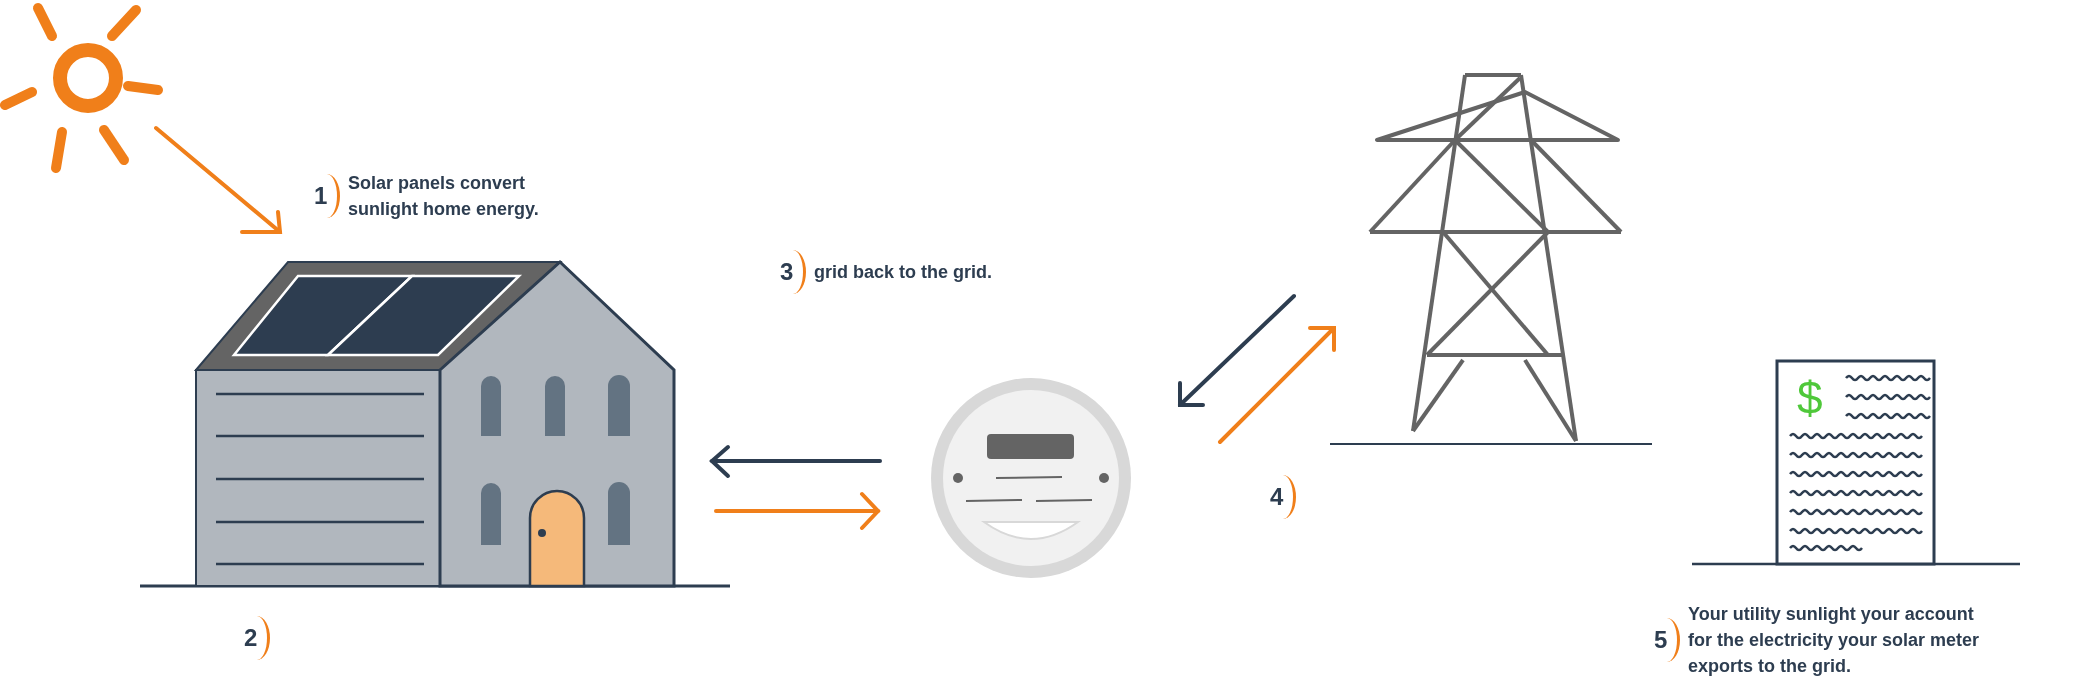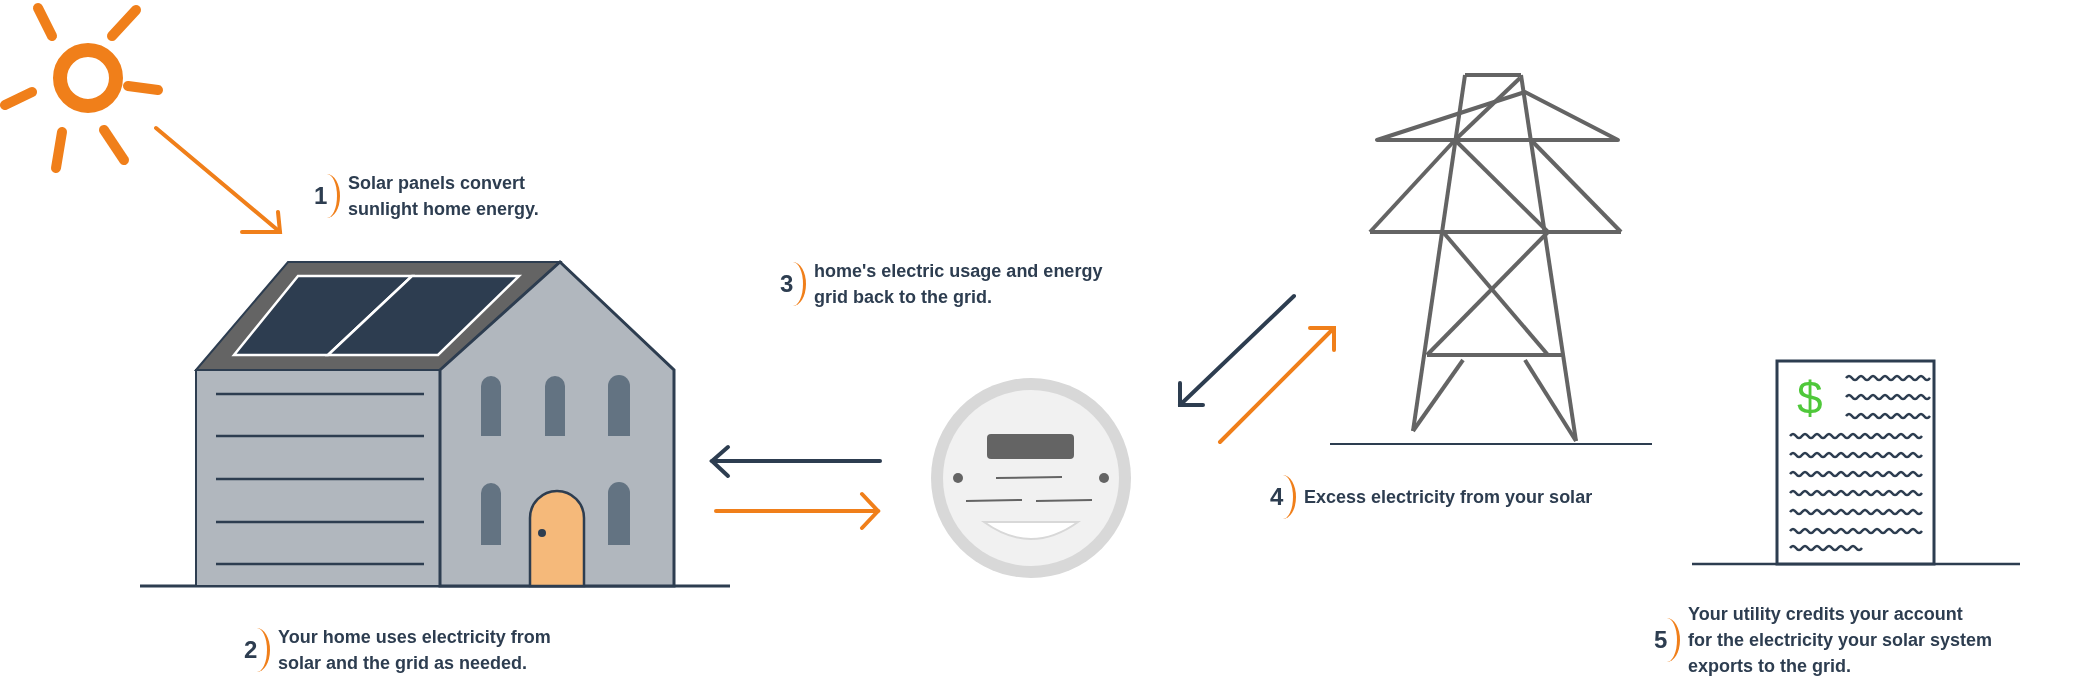--- a/index.html
+++ b/index.html
@@ -132,41 +132,35 @@
 <div class="step" style="left:310px; top:170px;">
   <div class="num"><div class="bracket"></div><span>1</span></div>
   <div class="text">
     <div>Solar panels convert</div>
     <div>sunlight home energy.</div>
   </div>
 </div>
 
 <div class="step" style="left:240px; top:624px;">
   <div class="num"><div class="bracket"></div><span>2</span></div>
-  <div class="text">
-    <div>Your home uses electricity from</div>
-    <div>solar and the grid as needed.</div>
-  </div>
 </div>
 
 <div class="step" style="left:776px; top:258px;">
   <div class="num"><div class="bracket"></div><span>3</span></div>
   <div class="text">
-    <div>home's electric usage and energy</div>
     <div>grid back to the grid.</div>
   </div>
 </div>
 
 <div class="step" style="left:1266px; top:483px;">
   <div class="num"><div class="bracket"></div><span>4</span></div>
   <div class="text">
-    <div>Excess electricity from your solar</div>
   </div>
 </div>
 
 <div class="step" style="left:1650px; top:601px;">
   <div class="num"><div class="bracket"></div><span>5</span></div>
   <div class="text">
-    <div>Your utility credits your account</div>
-    <div>for the electricity your solar system</div>
+    <div>Your utility sunlight your account</div>
+    <div>for the electricity your solar meter</div>
     <div>exports to the grid.</div>
   </div>
 </div>
 
 </body></html>

